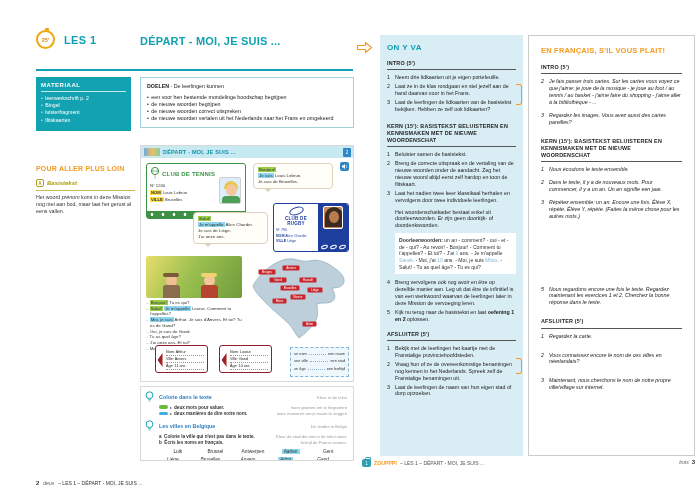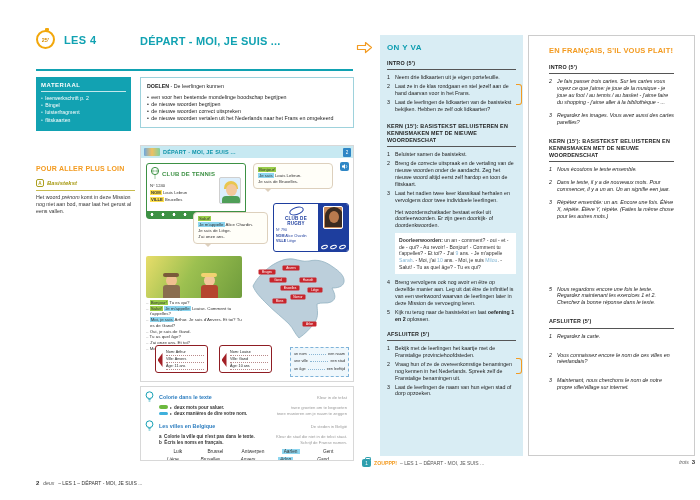--- a/index.html
+++ b/index.html
@@ -107,21 +107,21 @@
 
 #onyva{left:380px;top:35px;width:143px;height:421px;background:#d9edf4;padding:8px 7px;overflow:hidden}
 .oy-title{font-size:8px;font-weight:bold;color:#0d9db0;letter-spacing:.4px;margin-bottom:8px}
 .sec-h{font-size:5.4px;font-weight:bold;color:#222;letter-spacing:.2px;border-bottom:1px solid #555;padding-bottom:2.5px;margin-bottom:4px;line-height:6.9px}
 .it{display:flex;font-size:5.3px;line-height:6.9px;margin-bottom:2px;color:#222}
 .it .n{width:8px;flex:none}
 .note{font-size:5.3px;line-height:6.9px;margin:5px 0 4px 8px}
 .dbox{background:#fff;margin-left:8px;padding:4px 4px;font-size:5.1px;line-height:6.6px;margin-bottom:5px;color:#333}
 .dbox .lt{color:#85b8d6}
 .gap6{height:6px}.gap8{height:8px}
-#fr{left:528px;top:35px;width:167px;height:421px;border:1px solid #ccc;background:#fff;padding:10px 20px;overflow:hidden}
+#fr{left:528px;top:35px;width:167px;height:421px;border:1px solid #ccc;background:#fff;padding:10px 12px;overflow:hidden}
 .fr-title{font-size:7.5px;font-weight:bold;color:#f39b21;letter-spacing:.2px;margin-bottom:9px}
 .fit{display:flex;font-size:5.3px;line-height:6.9px;font-style:italic;margin-bottom:6px;color:#222}
 .fit .n{width:8px;flex:none}
 .mt-big{margin-top:66px}
 .afs-f .fit{margin-bottom:12px}
 .bracket{width:6px;border:1.5px solid #f39b21;border-left:none;border-radius:0 3px 3px 0}
 #br1{left:516px;top:84px;height:21px}
 #br2{left:516px;top:358px;height:16px}
 .rp-foot{left:362px;top:459px;display:flex;align-items:center;gap:3px;font-size:5px;color:#555;white-space:nowrap}
 .case{width:9px;height:8px;background:#2e9fae;border-radius:2px;color:#fff;font-size:4.6px;display:flex;align-items:center;justify-content:center;position:relative;flex:none}
@@ -132,21 +132,21 @@
 #pagenum b{font-size:6px}
 </style>
 </head>
 <body>
 
 <div id="lp" class="abs">
   <div class="lp-head">
     <div class="timer">
         <span>25'</span>
       </div>
-    <div class="lesson">LES 4</div>
+    <div class="lesson">LES 1</div>
   </div>
   <div class="lp-title">DÉPART - MOI, JE SUIS ...</div>
   <div class="rule"></div>
 
   <div class="mat">
     <div class="mat-t">MATERIAAL</div>
     <div class="mat-i">
         <span class="dash">•</span>
         <span>leerwerkschrift p. 2</span>
       </div>

